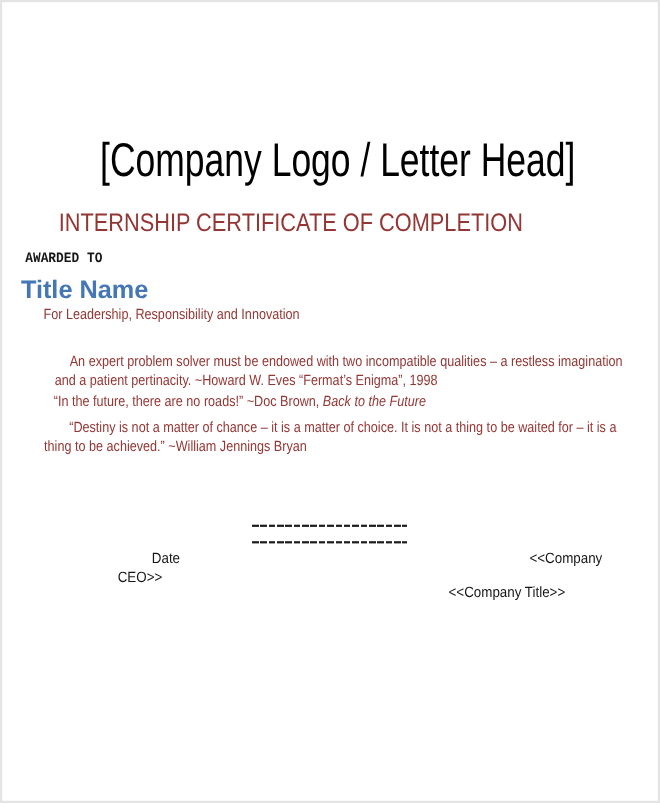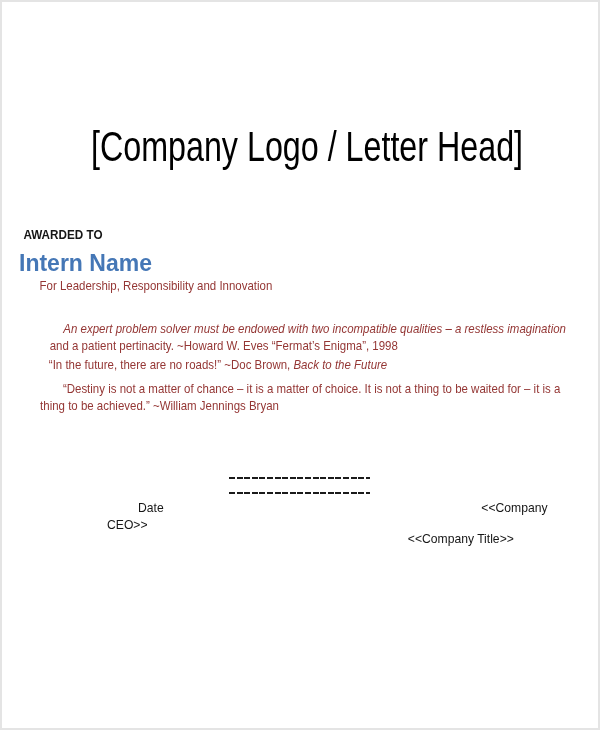--- a/index.html
+++ b/index.html
@@ -34,25 +34,25 @@
 
   .t-title   { font-size: 43px; line-height: 48px; color: #000; }
   .t-sub     { font-size: 23px; line-height: 26px; color: var(--maroon, #943634); }
   .t-awarded { font-size: 13px; font-weight: 700; color: #161616; }
   .t-intern  { font-size: 23px; font-weight: 700; color: var(--blue, #4577b6); }
   .t-quote   { font-size: 13.5px; line-height: 16px; color: var(--maroon, #943634); }
   .t-black   { font-size: 13.5px; line-height: 16px; color: #161616; }
 
   .pos-title    { top: 120px; }
   .pos-subtitle { top: 187px; }
-  .pos-awarded  { top: 225px; }
+  .pos-awarded  { top: 225px; font-family: Liberation Mono, monospace; }
   .pos-intern   { top: 248px; }
   .pos-tagline  { top: 276px; }
   .pos-q1       { top: 296px; }
-  .pos-q2l1     { top: 319px; font-style: italic; }
+  .pos-q2l1     { top: 319px; }
   .pos-q2l2     { top: 336px; }
   .pos-q3       { top: 355px; }
   .pos-q4l1     { top: 379px; }
   .pos-q4l2     { top: 396px; }
   .pos-award    { top: 416px; }
 
   
   .sig-line {
     position: absolute;
     left: 227px;
@@ -81,27 +81,30 @@
 </style>
 </head>
 <body>
 
 <div class="page">
 
   <div class="row pos-title">
     <span class="cx75 t-title">[Company Logo / Letter Head]</span>
   </div>
 
+  <div class="row pos-subtitle">
+    <span class="cx86 t-sub">INTERNSHIP CERTIFICATE OF COMPLETION</span>
+  </div>
 
   <div class="row pos-awarded">
     <span class="cx90 t-awarded">AWARDED TO</span>
   </div>
 
   <div class="row pos-intern">
-    <span class="t-intern">Intern Name</span>
+    <span class="t-intern">Title Name</span>
   </div>
 
   <div class="row pos-tagline">
     <span class="cx t-quote">For Leadership, Responsibility and Innovation</span>
   </div>
 
 
   <div class="row pos-q2l1">
     <span class="cx t-quote">An expert problem solver must be endowed with two incompatible qualities – a restless imagination</span>
   </div>

